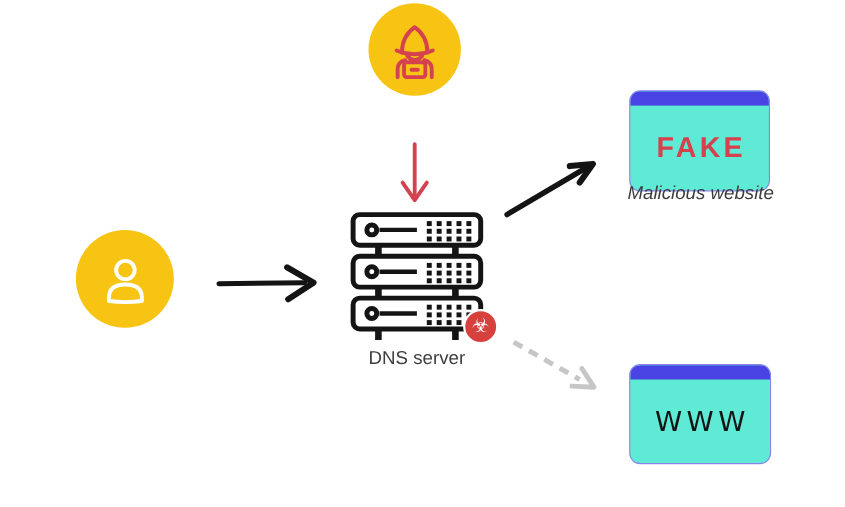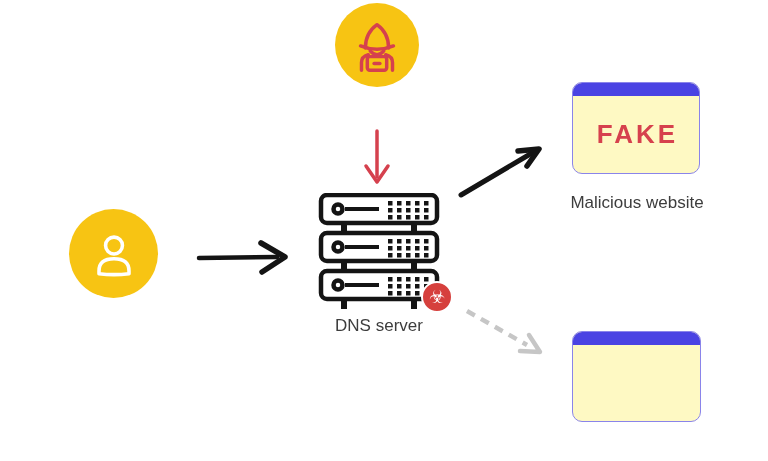--- a/index.html
+++ b/index.html
@@ -23,21 +23,21 @@
     position: absolute;
     color: #3d3d3d;
     font-size: 17px;
     text-align: center;
     white-space: nowrap;
   }
   .node-label.red { color: #d5414e; }
   .browser {
     position: absolute;
     box-sizing: border-box;
-    background: #fef9c3;
+    background: #5eead4;
     border: 1.5px solid #8a84ea;
     border-radius: 10px;
     overflow: hidden;
     display: flex;
     flex-direction: column;
   }
   .browser .titlebar { flex: none; height: 13px; background: #4a43e3; }
   .browser .viewport { flex: 1; display: flex; align-items: center; justify-content: center; }
   .fake-text {
     font-family: "Liberation Sans", sans-serif;
@@ -160,19 +160,22 @@
     <span>☣</span>
   </div>
   <div class="node-label" style="left:318px; top:316px; width:122px;">DNS server</div>
 
   <div class="browser" style="left:572px; top:82px; width:128px; height:92px;">
     <div class="titlebar"></div>
     <div class="viewport">
       <span class="fake-text">FAKE</span>
     </div>
   </div>
-  <div class="node-label" style="left:557px; top:193px; width:160px;">Malicious website</div>
+  <div class="node-label" style="left:557px; top:166px; width:160px;font-style:italic;">Malicious website</div>
 
   <div class="browser" style="left:572px; top:331px; width:129px; height:91px;">
     <div class="titlebar"></div>
+    <div class="viewport">
+      <span class="www-text">WWW</span>
+    </div>
   </div>
 
 </div>
 
 </body></html>

